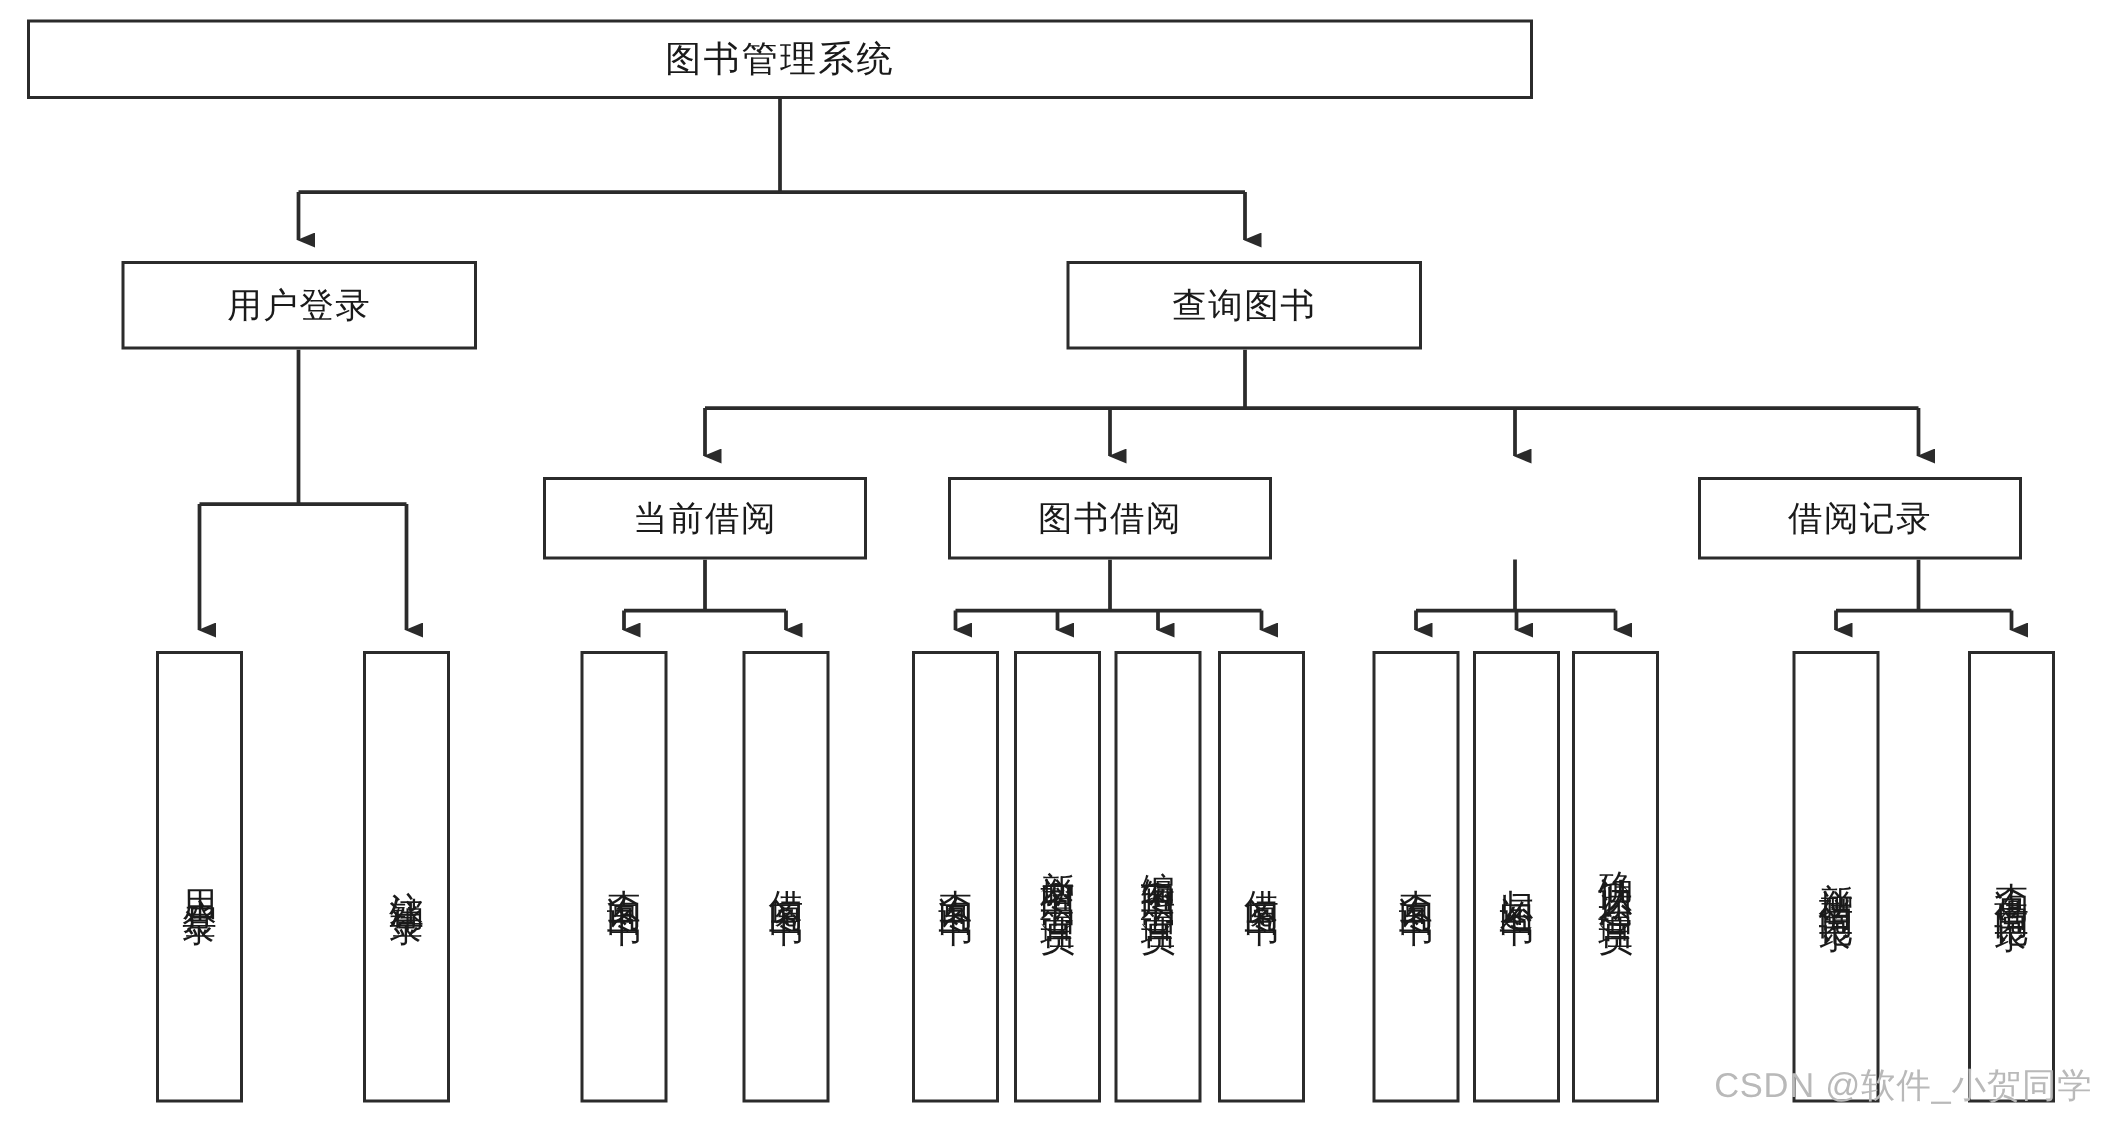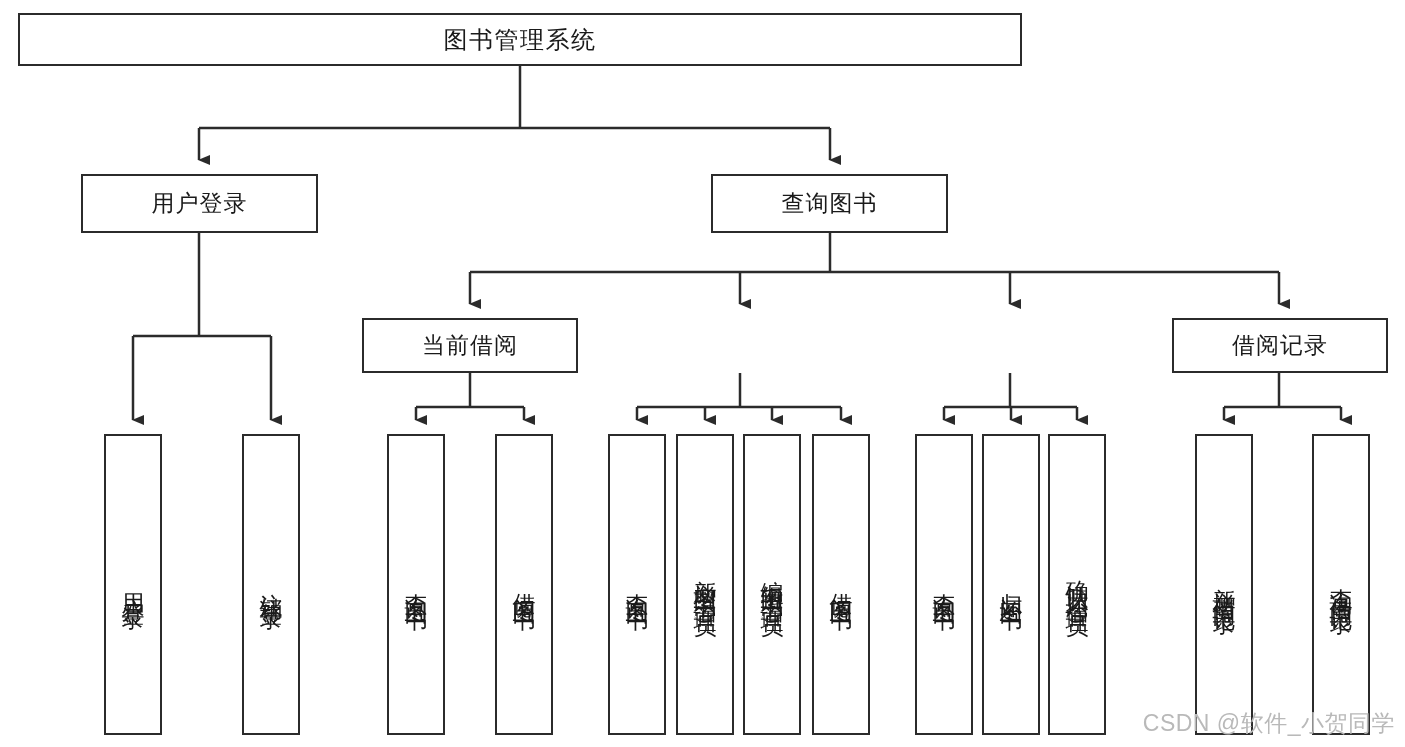--- a/index.html
+++ b/index.html
@@ -141,23 +141,26 @@
   </div>
 
   <div class="node h-node" style="left:711px; top:174px; width:237px; height:59px;">
     <span class="lbl">查询图书</span>
   </div>
 
   <div class="node h-node" style="left:362px; top:318px; width:216px; height:55px;">
     <span class="lbl">当前借阅</span>
   </div>
 
-
-
-  <div class="node h-node" style="left:1172px; top:318px; width:216px; height:55px;">
+  <div class="node h-node" style="left:632px; top:318px; width:216px; height:55px;">
+    <span class="lbl">图书借阅</span>
+  </div>
+
+
+  <div class="node h-node" style="left:1132px; top:318px; width:216px; height:55px;">
     <span class="lbl">借阅记录</span>
   </div>
 
   <div class="node v-node" style="left:104px; top:434px; width:58px; height:301px;">
     <span class="lbl">用户登录</span>
   </div>
 
   <div class="node v-node" style="left:242px; top:434px; width:58px; height:301px;">
     <span class="lbl">注销登录</span>
   </div>

